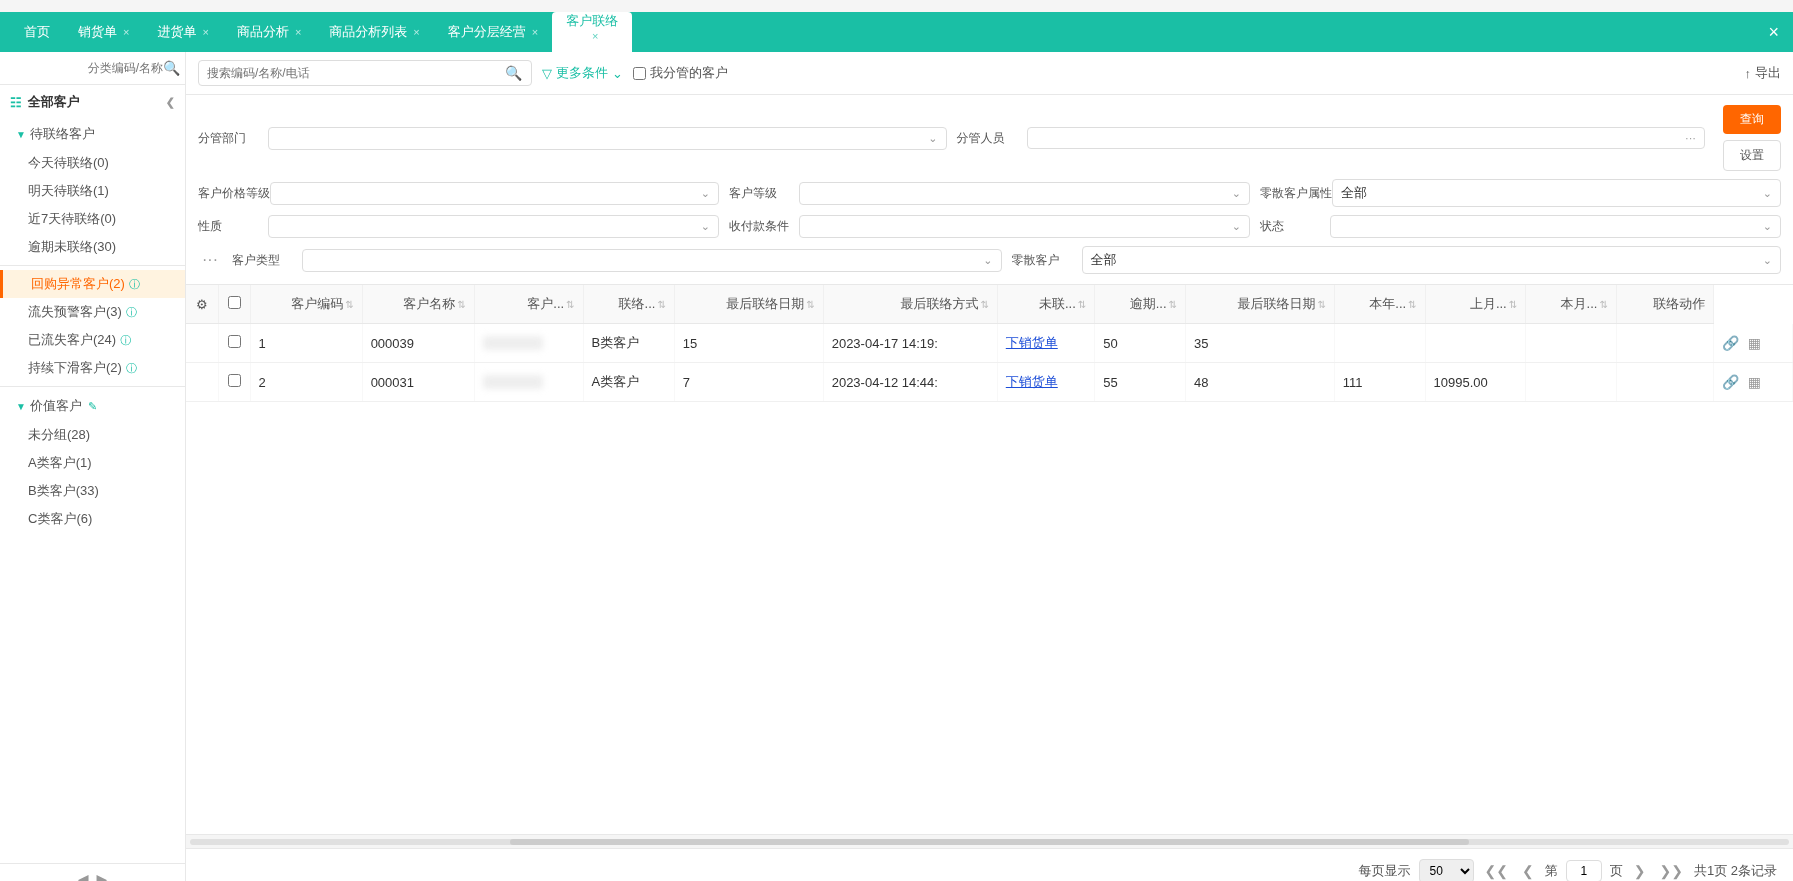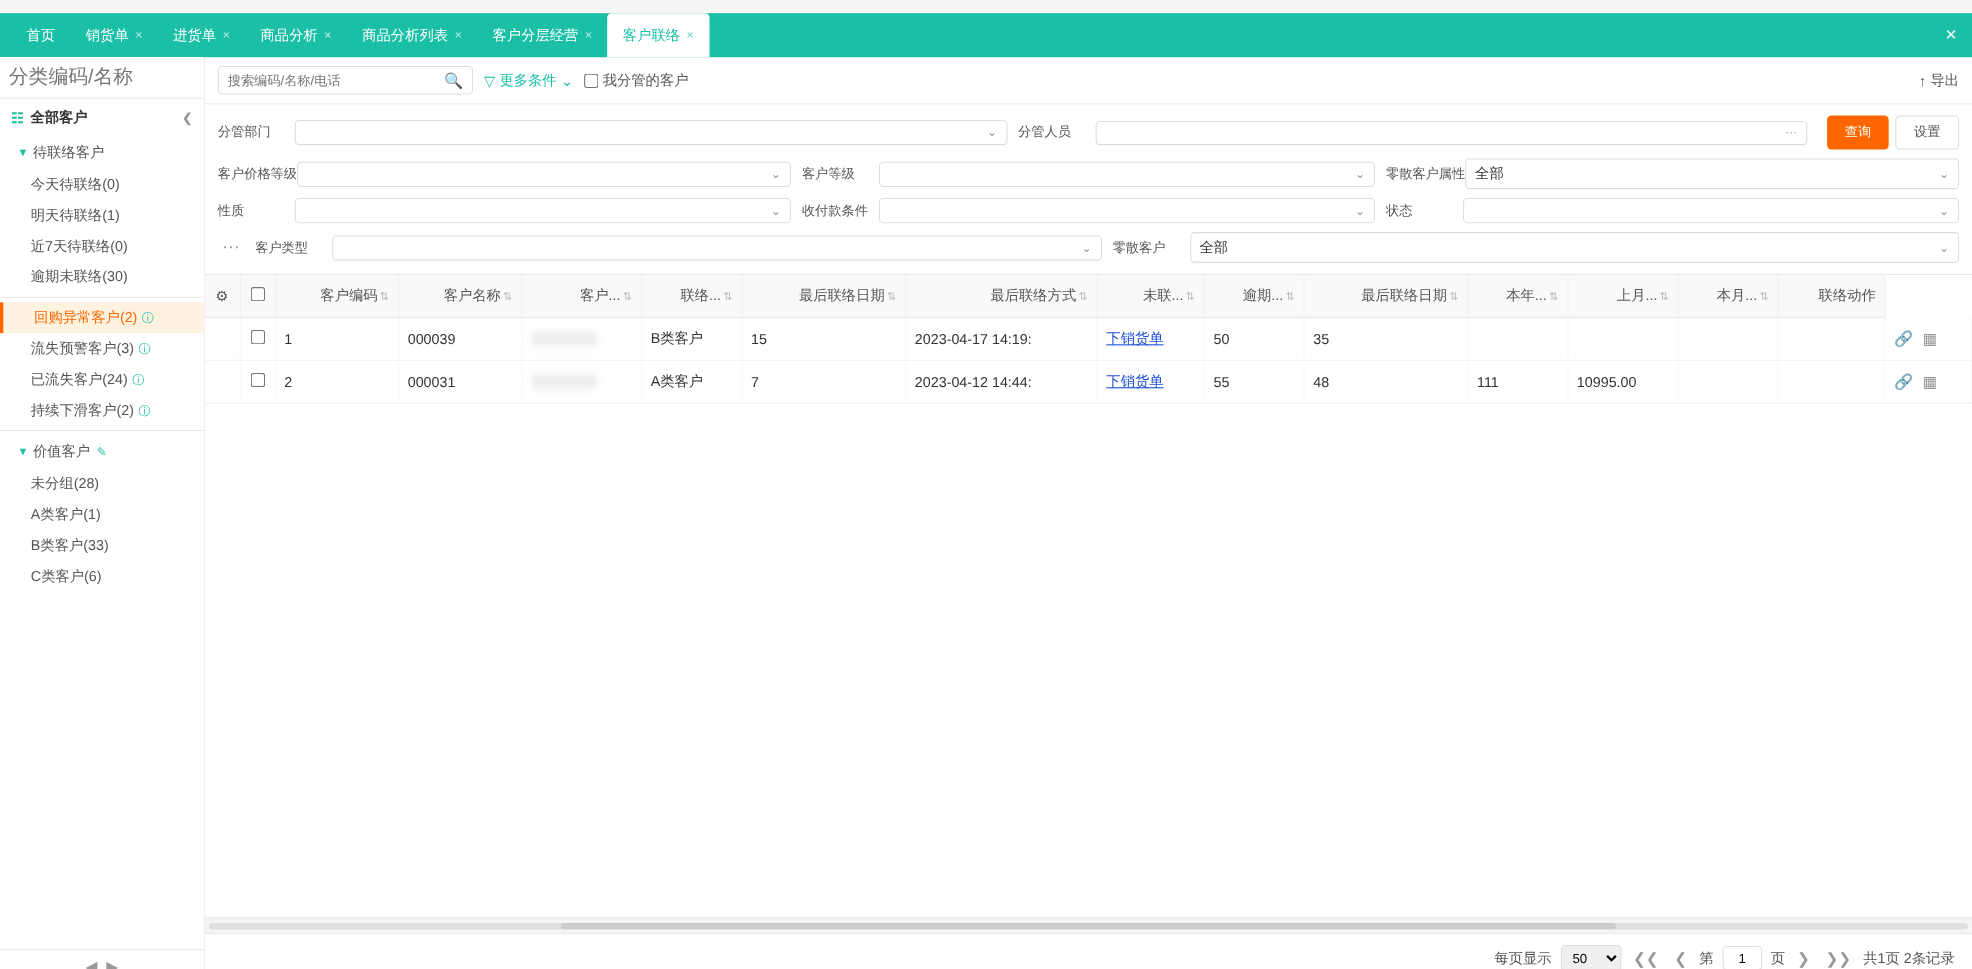--- a/index.html
+++ b/index.html
@@ -8,21 +8,21 @@
     
     .top-nav {
       display: flex; align-items: center; background: #1abfa5; height: 40px; padding: 0 10px;
       color: #fff; position: relative; margin-top: 12px;
     }
     .top-nav .nav-item {
       padding: 0 14px; height: 40px; display: flex; align-items: center; cursor: pointer;
       color: #fff; font-size: 13px; white-space: nowrap;
     }
     .top-nav .nav-item.active {
-      background: #fff; color: #1abfa5; border-radius: 4px 4px 0 0;
+      background: #fff; color: #1abfa5; border-radius: 4px 4px 0 0; flex-direction: column;
     }
     .top-nav .nav-item .close-x {
       margin-left: 6px; font-size: 11px; opacity: 0.7;
     }
     .top-nav .top-close {
       position: absolute; right: 14px; top: 50%; transform: translateY(-50%);
       color: #fff; cursor: pointer; font-size: 18px;
     }
 
     
@@ -30,21 +30,21 @@
 
     
     .sidebar {
       width: 186px; background: #fff; border-right: 1px solid #e8e8e8;
       overflow-y: auto; flex-shrink: 0; position: relative;
     }
     .sidebar-search {
       display: flex; align-items: center; padding: 8px 8px; border-bottom: 1px solid #e8e8e8;
     }
     .sidebar-search input {
-      border: none; outline: none; font-size: 18px; flex: 1; color: #8b5cf6;
+      border: none; outline: none; font-size: 12px; flex: 1; color: #8b5cf6; text-align: right;
     }
     .sidebar-search .search-icon { color: #999; font-size: 14px; cursor: pointer; }
 
     .sidebar-section-header {
       display: flex; align-items: center; padding: 8px 10px;
       font-size: 13px; font-weight: bold; color: #333; cursor: pointer;
     }
     .sidebar-section-header .grid-icon { margin-right: 6px; color: #1abfa5; }
     .sidebar-section-header .collapse-icon { margin-left: auto; color: #999; font-size: 11px; }
 
@@ -72,21 +72,21 @@
     
     .content-area { flex: 1; display: flex; flex-direction: column; overflow: hidden; }
 
     
     .search-bar {
       background: #fff; padding: 8px 12px; display: flex; align-items: center;
       border-bottom: 1px solid #e8e8e8; gap: 10px;
     }
     .search-input-wrap {
       display: flex; align-items: center; border: 1px solid #ddd; border-radius: 4px;
-      padding: 4px 8px; width: 232px;
+      padding: 4px 8px; width: 334px;
     }
     .search-input-wrap input { border: none; outline: none; flex: 1; font-size: 12px; color: #666; }
     .search-input-wrap .s-icon { color: #1abfa5; font-size: 14px; cursor: pointer; }
     .more-conditions {
       display: flex; align-items: center; color: #1abfa5; cursor: pointer; font-size: 12px; gap: 4px;
     }
     .my-customers {
       display: flex; align-items: center; gap: 4px; color: #555; font-size: 12px; cursor: pointer;
     }
     .my-customers input[type=checkbox] { cursor: pointer; }
@@ -118,21 +118,21 @@
     .filter-select .chev { color: #999; font-size: 11px; }
     .filter-dots { color: #999; font-size: 16px; cursor: pointer; padding: 0 4px; }
     .btn-query {
       background: #ff6600; color: #fff; border: none; border-radius: 4px;
       padding: 6px 16px; cursor: pointer; font-size: 12px;
     }
     .btn-settings {
       background: #fff; color: #555; border: 1px solid #ddd; border-radius: 4px;
       padding: 6px 16px; cursor: pointer; font-size: 12px;
     }
-    .action-btns { display: flex; flex-direction: row; gap: 6px; margin-left: 8px; }
+    .action-btns { display: flex; flex-direction: column; gap: 6px; margin-left: 8px; }
 
     
     .tooltip-box {
       position: absolute; left: 10px; top: 228px; z-index: 100;
       background: #fff; border: 1px solid #ddd; border-radius: 4px;
       padding: 8px 12px; font-size: 12px; color: #555; max-width: 320px;
       box-shadow: 0 2px 8px rgba(0,0,0,0.1);
     }
 
     

